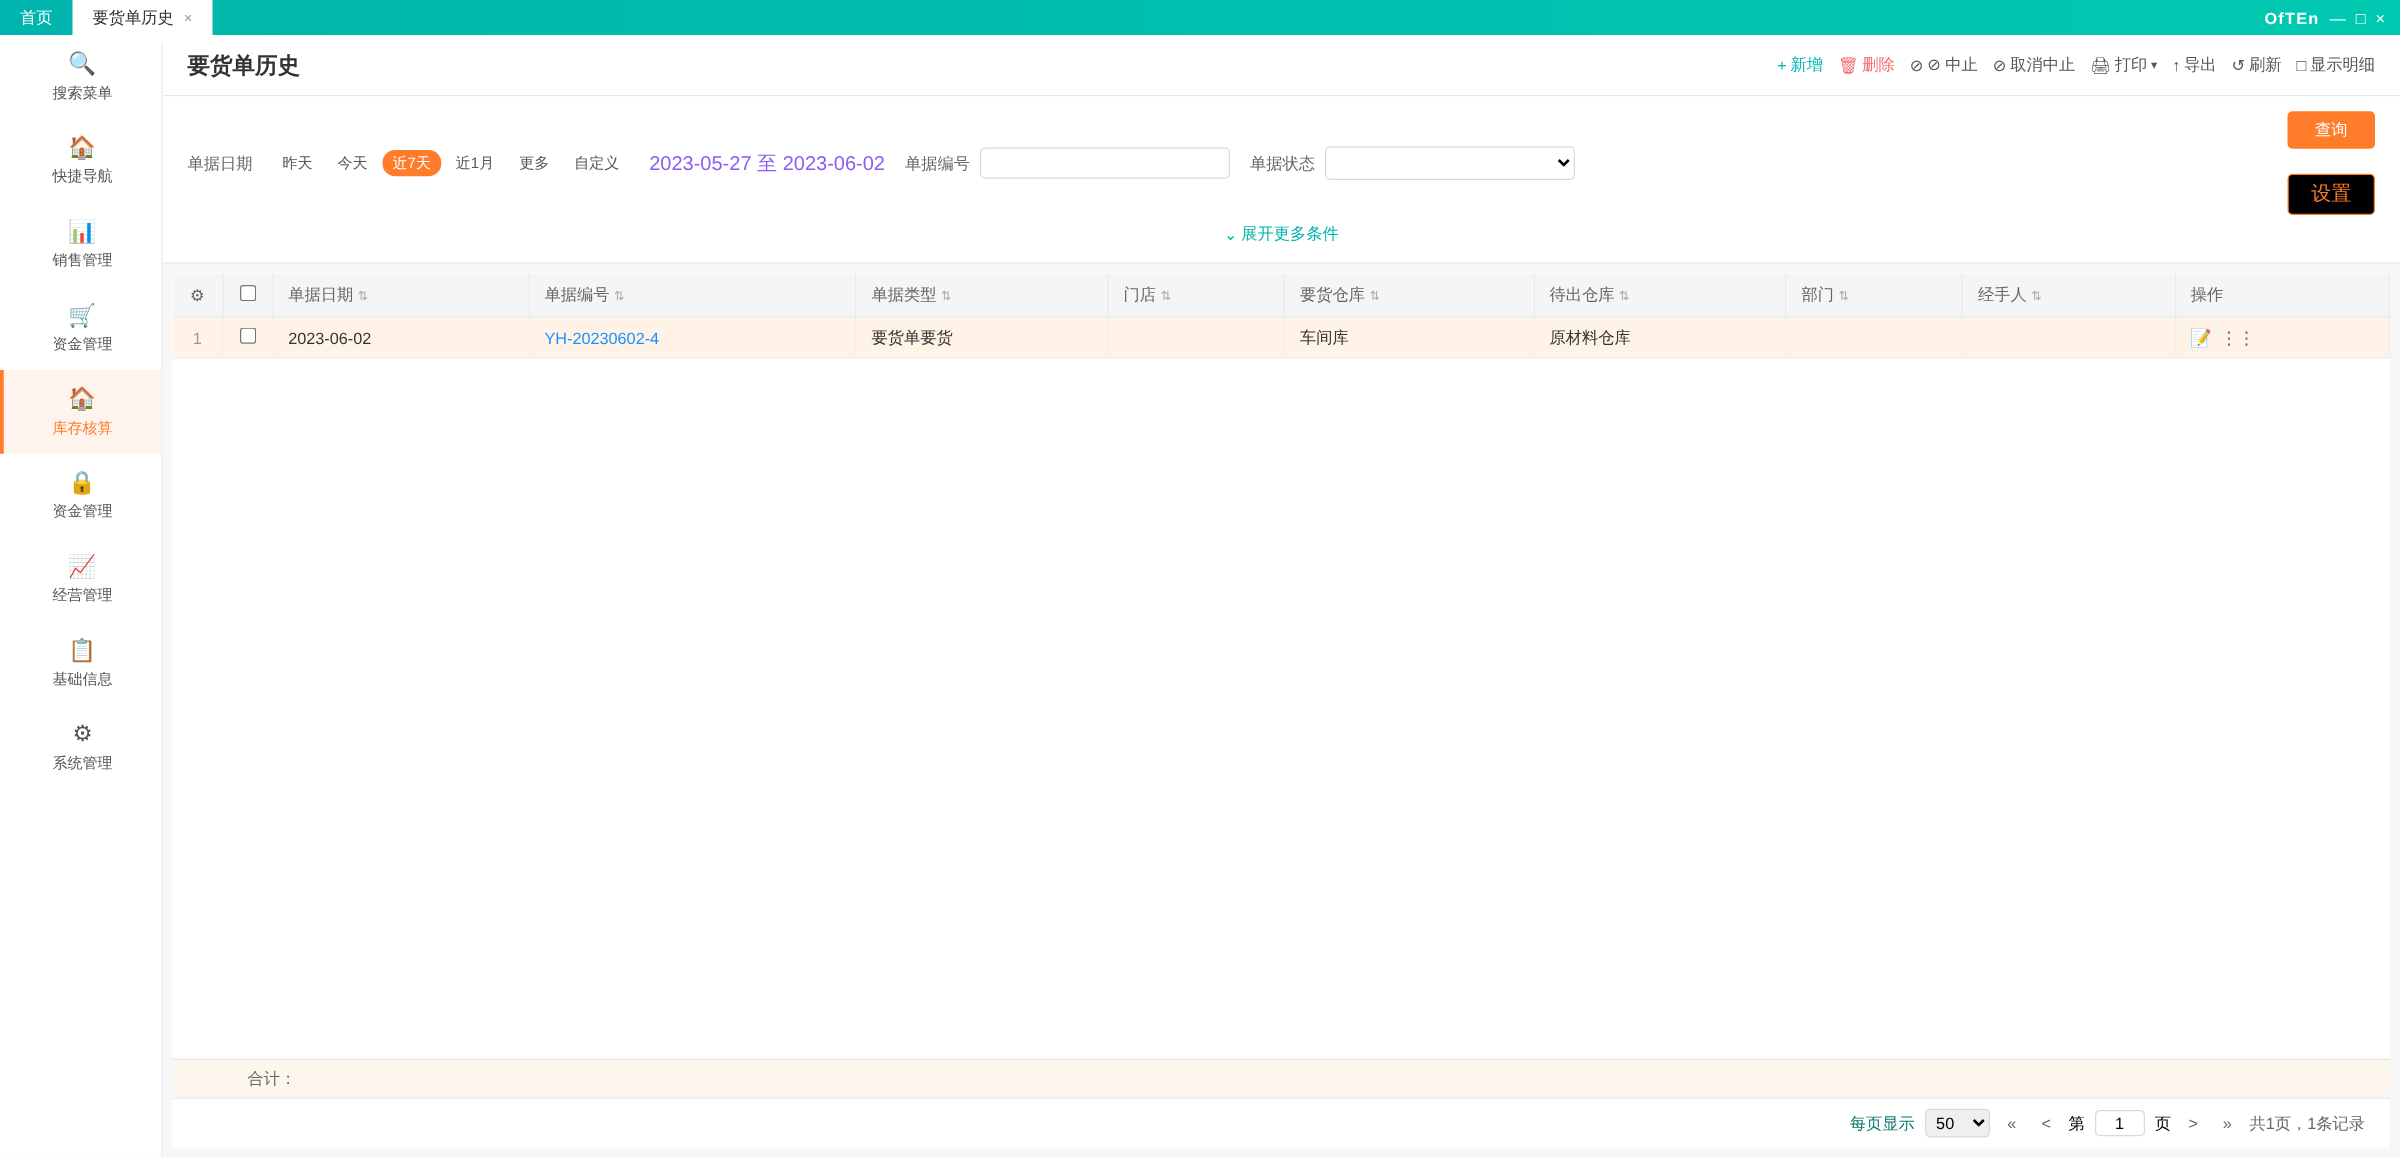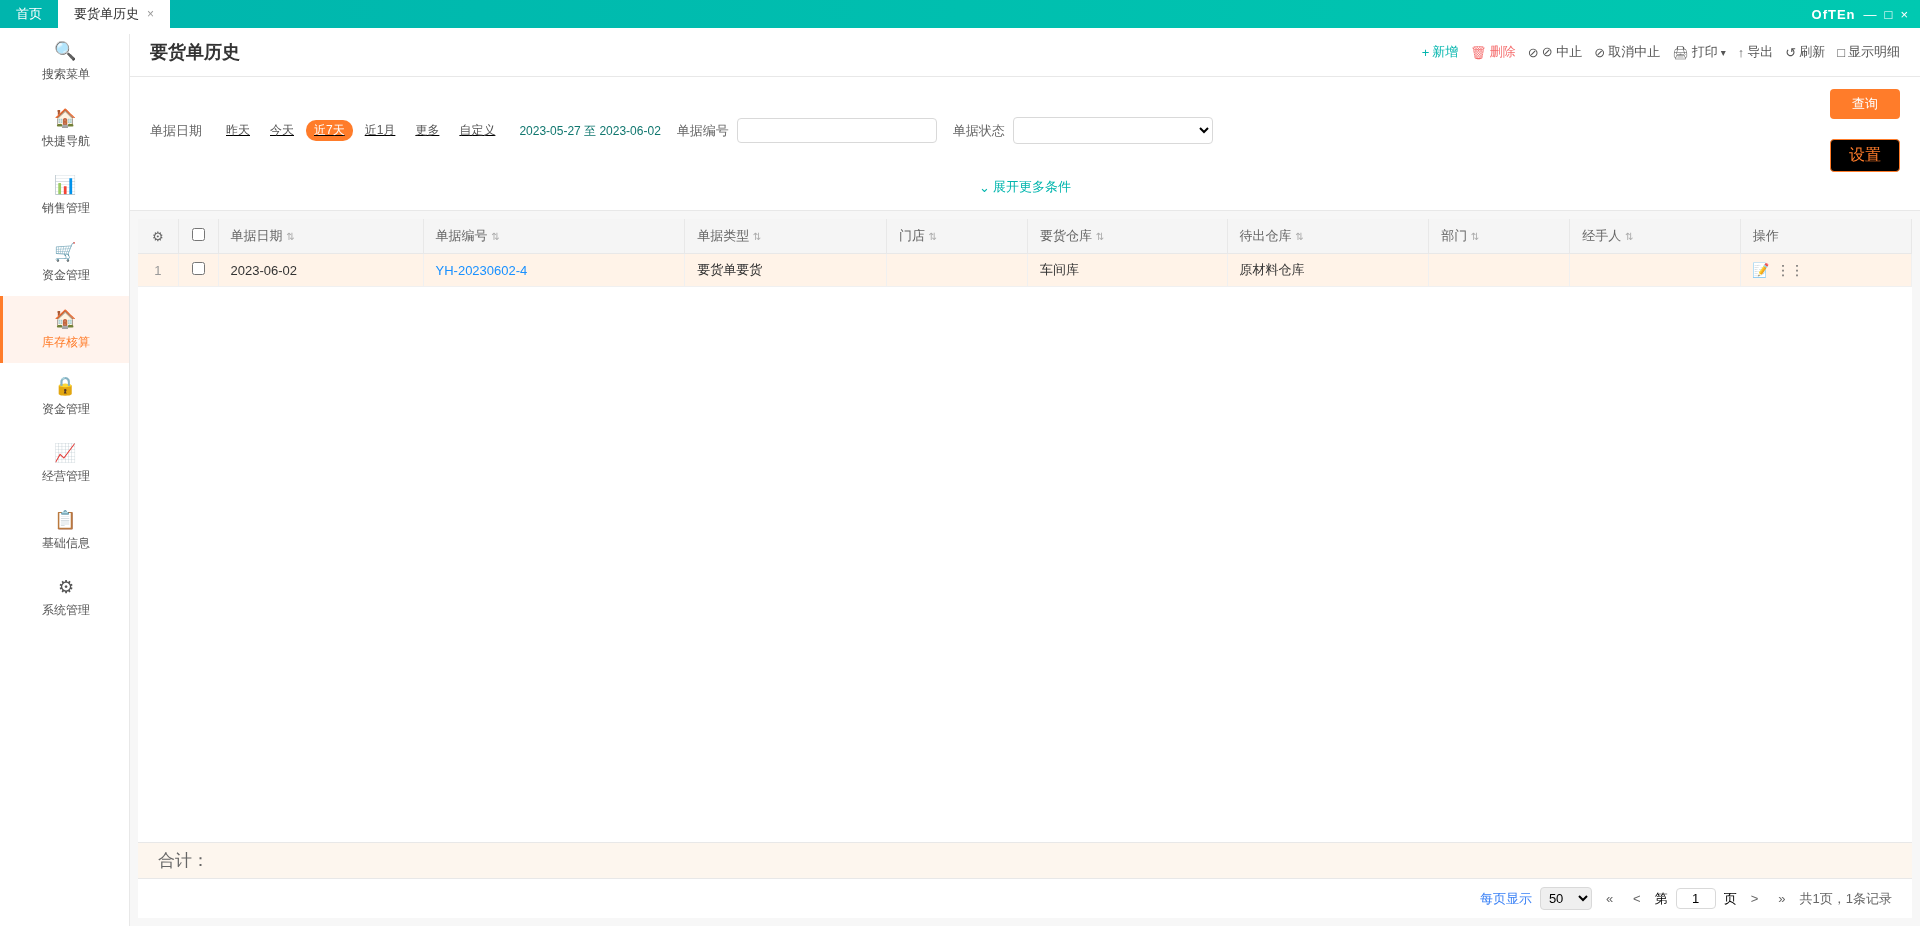--- a/index.html
+++ b/index.html
@@ -139,34 +139,33 @@
     }
     .filter-label {
       color: #666;
       font-size: 13px;
       white-space: nowrap;
     }
     .date-chips {
       display: flex;
       align-items: center;
       gap: 4px;
-      text-decoration: underline;
     }
     .chip {
       padding: 2px 8px;
       border-radius: 10px;
       cursor: pointer;
       font-size: 12px;
       color: #555;
     }
     .chip.active {
       background: #ff7c2a;
       color: white;
     }
-    .date-range { font-size: 12px; color: #0f766e; margin-top: 2px; }
+    .date-range { font-size: 16px; color: #8b5cf6; margin-top: 2px; }
     .filter-input-group {
       display: flex;
       align-items: center;
       gap: 8px;
     }
     .filter-input {
       border: 1px solid #d9d9d9;
       border-radius: 4px;
       padding: 4px 8px;
       width: 200px;
@@ -262,35 +261,35 @@
     
     .footer-bar {
       background: #fdf6ee;
       border-top: 1px solid #e8e8e8;
       padding: 6px 20px;
       display: flex;
       align-items: center;
       flex-shrink: 0;
       margin: 0 8px;
     }
-    .footer-label { color: #666; font-size: 17px; }
+    .footer-label { color: #666; font-size: 13px; margin-left: 40px; }
 
     
     .pagination-bar {
       background: white;
       border-top: 1px solid #e8e8e8;
       padding: 8px 20px;
       display: flex;
       align-items: center;
       justify-content: flex-end;
       gap: 8px;
       flex-shrink: 0;
       margin: 0 8px 8px 8px;
     }
-    .pagination-bar .page-size-label { color: #3b82f6; }
+    .pagination-bar .page-size-label { color: #0f766e; }
     .page-size-select {
       border: 1px solid #d9d9d9;
       border-radius: 4px;
       padding: 2px 4px;
       font-size: 13px;
     }
     .page-nav-btn {
       cursor: pointer;
       color: #666;
       font-size: 13px;

